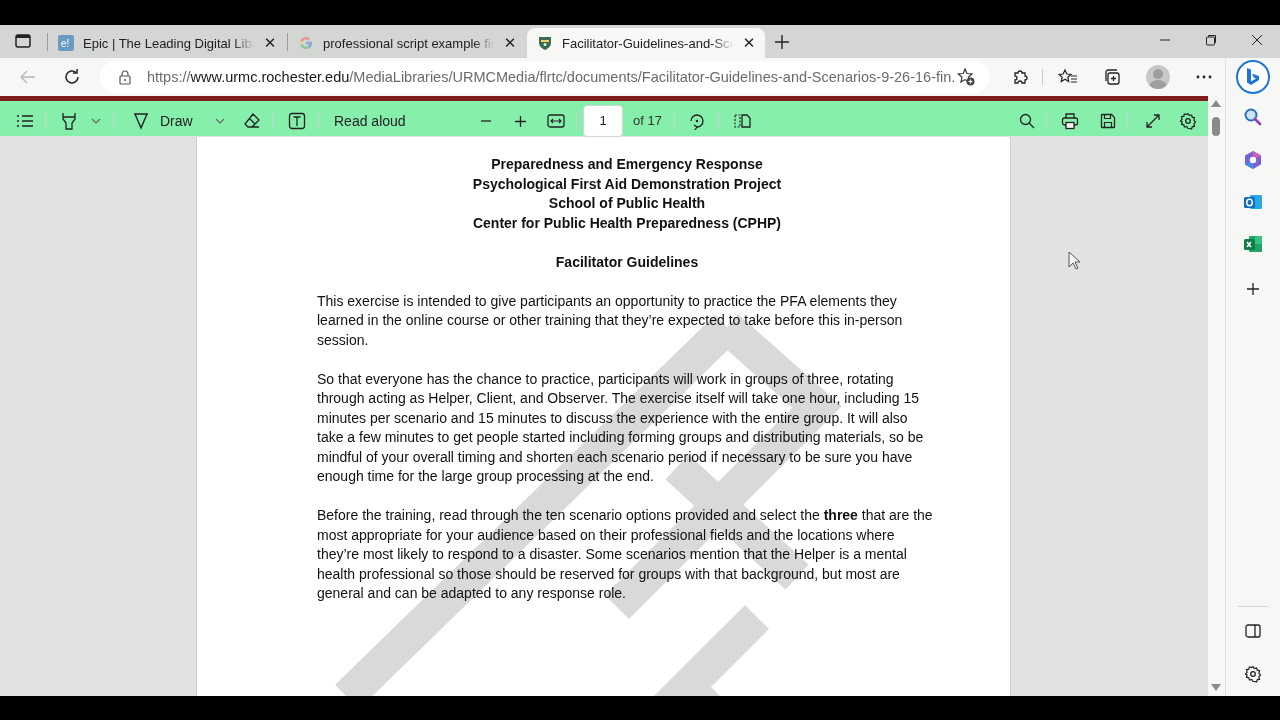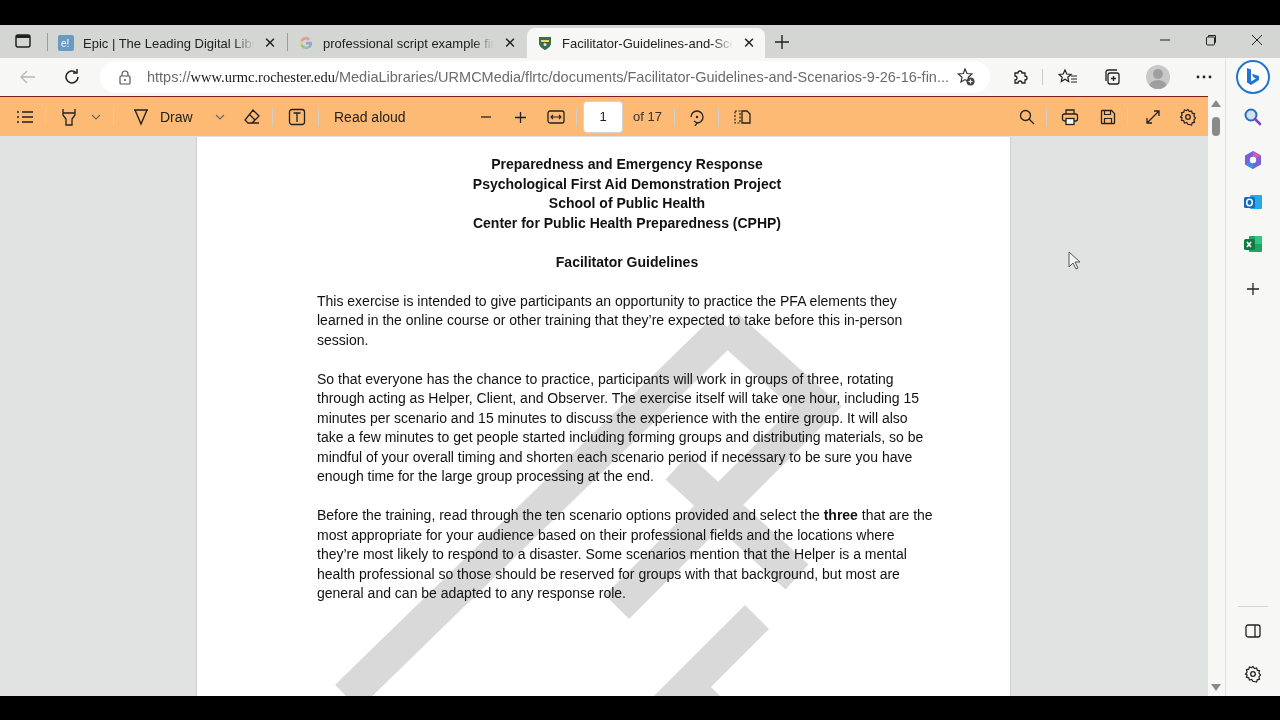--- a/index.html
+++ b/index.html
@@ -20,35 +20,35 @@
   .tab .close { width: 20px; height: 20px; flex: none; display:flex; align-items:center; justify-content:center; margin: 0 6px; font-size: 15px; color: #222; }
   .newtab { position: absolute; left: 770px; top: 30px; width: 24px; height: 24px; display:flex; align-items:center; justify-content:center; }
   .win-ctrl { position: absolute; top: 29px; width: 36px; height: 24px; display:flex; align-items:center; justify-content:center; }
 
   
   .navbar { position: absolute; left: 0; top: 58px; width: 1225px; height: 38px; background: #f7f7f5; }
   .nav-btn { position: absolute; top: 6px; width: 28px; height: 26px; display:flex; align-items:center; justify-content:center; }
   .omnibox { position: absolute; left: 100px; top: 3px; width: 890px; height: 32px; background: #fff; border-radius: 16px; display:flex; align-items:center; }
   .omnibox .lock { width: 16px; height: 16px; margin-left: 17px; margin-right: 14px; display:flex; align-items:center; justify-content:center; }
   .url { font-size: 14.5px; color: #6b6b6b; white-space: nowrap; overflow: hidden; flex: 1; }
-  .url .host { color: #1a1a1a; font-family: Liberation Serif, serif; }
+  .url .host { color: #1a1a1a; }
   .fav-add { width: 24px; height: 24px; margin-right: 12px; display:flex; align-items:center; justify-content:center; }
   .nav-sep { position: absolute; left: 1042px; top: 11px; width: 1px; height: 16px; background: #c9c9c9; }
   .avatar { position: absolute; left: 1146px; top: 7px; width: 24px; height: 24px; border-radius: 50%; background: #c8c8c8; overflow:hidden; }
   .avatar::before { content:""; position:absolute; left:7px; top:4px; width:10px; height:10px; border-radius:50%; background:#9e9e9e; }
   .avatar::after { content:""; position:absolute; left:3px; top:15px; width:18px; height:14px; border-radius:50%; background:#9e9e9e; }
 
   
   .edge-sidebar { position: absolute; left: 1225px; top: 58px; width: 55px; height: 638px; background: #f7f7f5; border-left: 1px solid #e3e3e3; }
   .bing-btn { position: absolute; left: 10px; top: 2px; width: 34px; height: 34px; border-radius: 50%; border: 2px solid #1f75d6; background: #fff; display:flex; align-items:center; justify-content:center; }
   .side-btn { position: absolute; left: 13px; width: 28px; height: 28px; display:flex; align-items:center; justify-content:center; }
   .side-divider { position: absolute; left: 12px; top: 548px; width: 30px; height: 1px; background: #d6d6d6; }
 
   
-  .pdf-toolbar { position: absolute; left: 0; top: 96px; width: 1208px; height: 41px; background: #fdba74; border-bottom: 1px solid #e1e1e1; border-top: 1px solid #7f1d1d; }
+  .pdf-toolbar { position: absolute; left: 0; top: 96px; width: 1208px; height: 41px; background: #86efac; border-bottom: 1px solid #e1e1e1; border-top: 5px solid #7f1d1d; }
   .tb-btn { position: absolute; top: 8px; height: 24px; display:flex; align-items:center; justify-content:flex-end; color: #222; font-size: 14px; }
   .tb-sep { position: absolute; top: 11px; width: 1px; height: 18px; background: #cfcfcf; }
   .page-input { position: absolute; left: 583px; top: 4px; width: 40px; height: 32px; border: 1px solid #d4d4d4; border-radius: 4px; background: #fff; font-size: 13px; text-align: center; line-height: 30px; color:#222; }
   .page-of { position: absolute; left: 633px; top: 12px; font-size: 13px; color: #333; }
 
   
   .viewer { position: absolute; left: 0; top: 137px; width: 1208px; height: 559px; background: #e1e3e3; overflow: hidden; }
   .page { position: absolute; left: 196px; top: 0; width: 815px; height: 600px; background: #fff; border-left: 1px solid #cfcfcf; border-right: 1px solid #cfcfcf; overflow: hidden; }
   .watermark { position: absolute; left: 0; top: 0; width: 815px; height: 600px; pointer-events: none; }
   .doc { position: absolute; left: 120px; top: 18px; width: 620px; font-family: "Liberation Sans", sans-serif; font-size: 14px; color: #111; line-height: 19.5px; }

